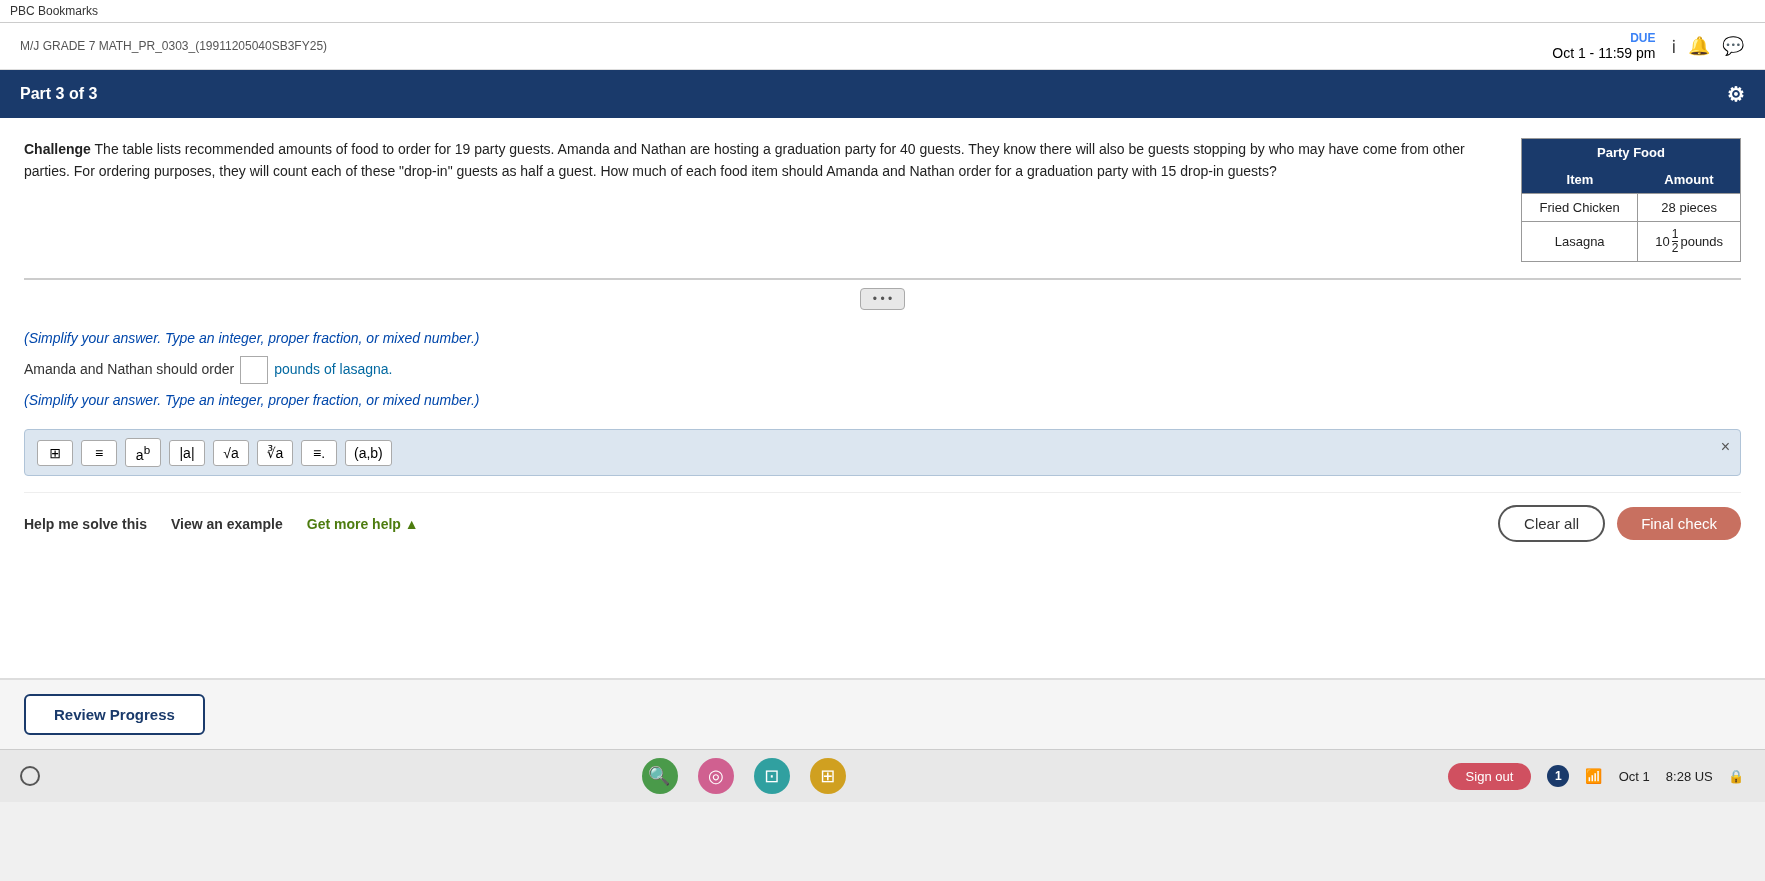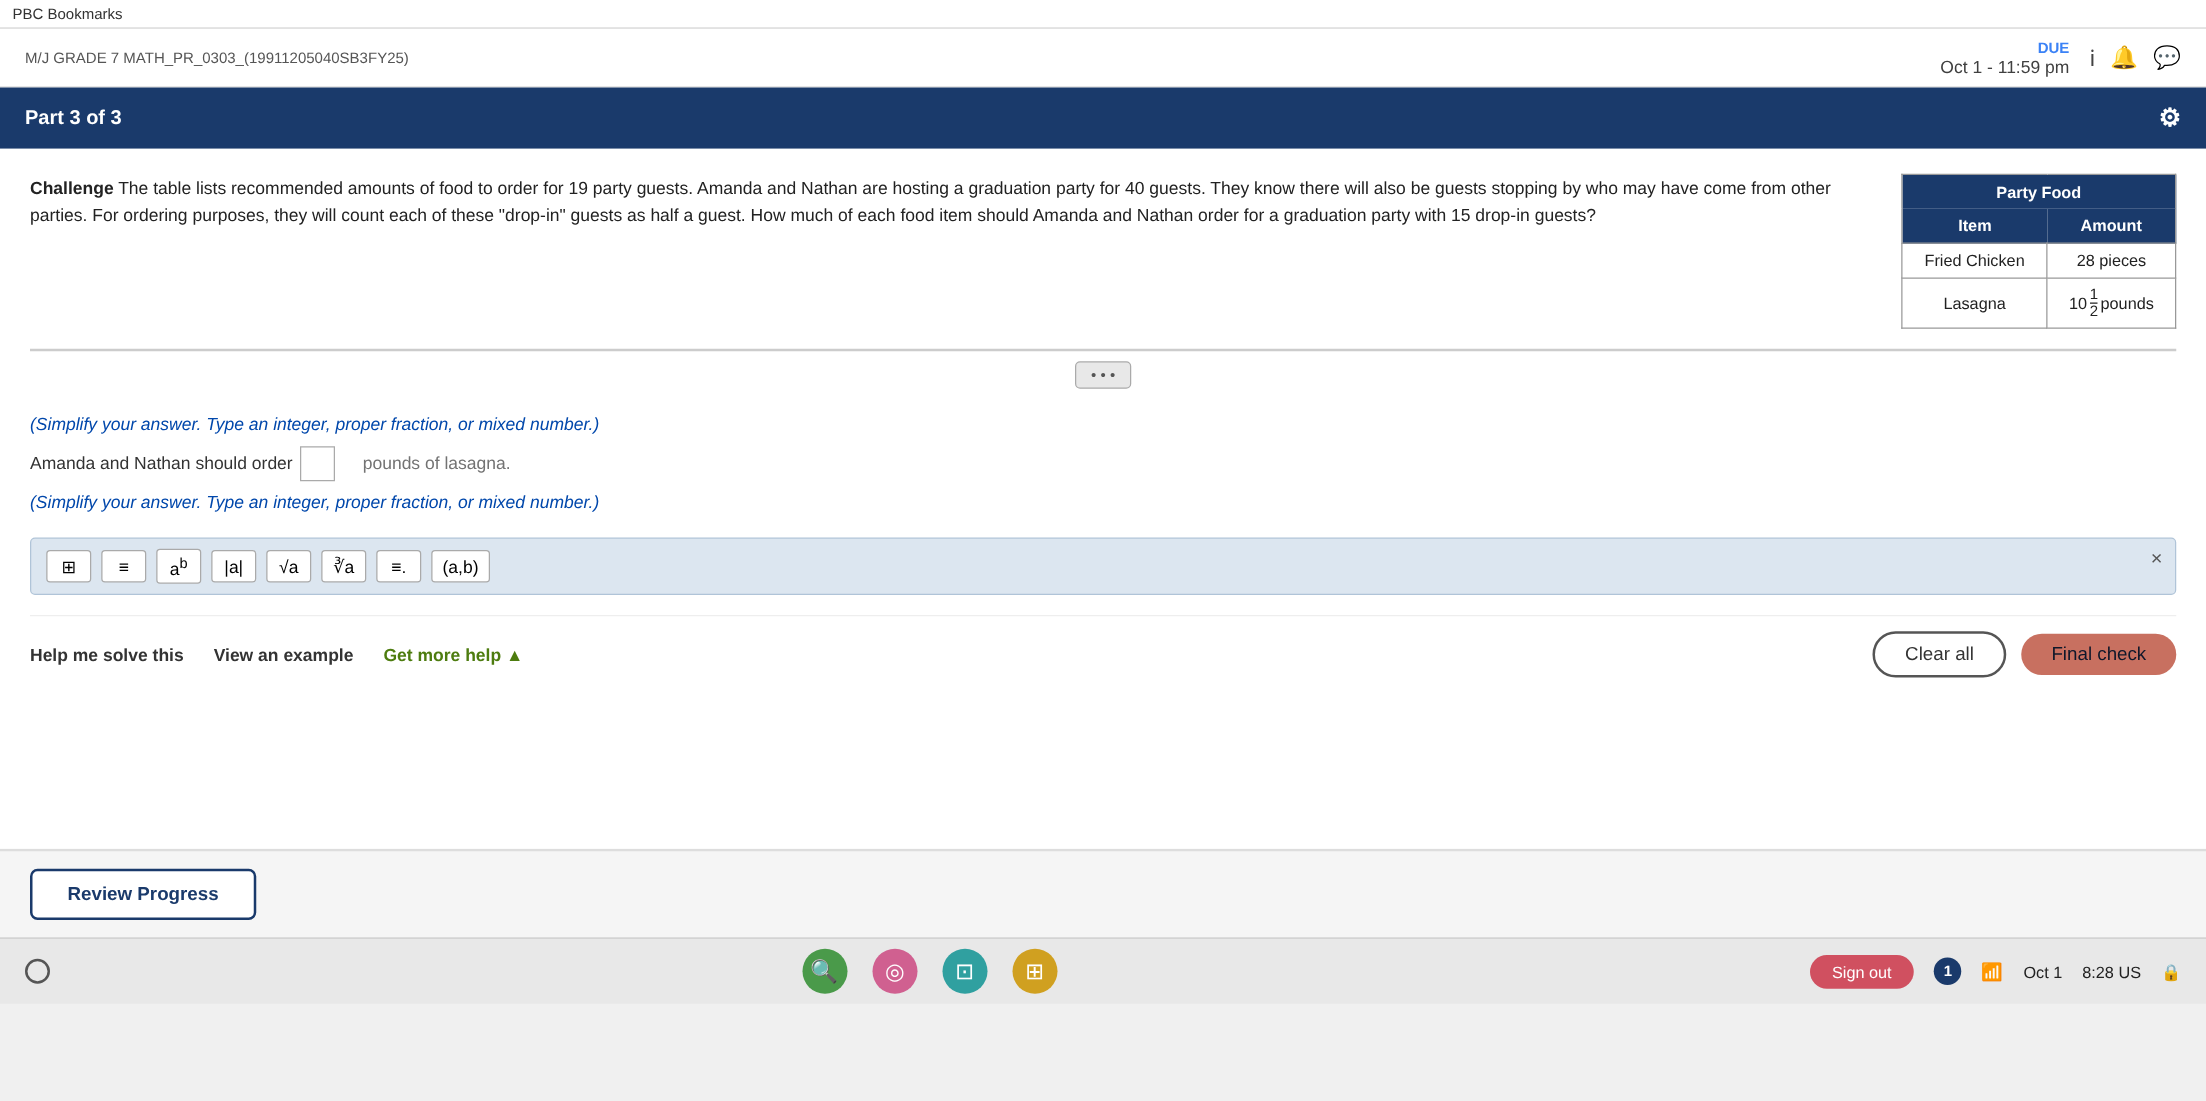--- a/index.html
+++ b/index.html
@@ -48,21 +48,21 @@
     .due-section {
       text-align: right;
     }
     .due-label {
       font-size: 12px;
       color: #3b82f6;
       font-weight: bold;
     }
     .due-date {
       font-size: 14px;
-      color: #404040;
+      color: #000000;
     }
     .header-icons {
       display: flex;
       gap: 12px;
       align-items: center;
     }
     .header-icon {
       font-size: 18px;
       color: #444;
       cursor: pointer;
@@ -259,21 +259,21 @@
       background: #fff;
       border: 2px solid #555;
       border-radius: 20px;
       padding: 8px 24px;
       font-size: 15px;
       cursor: pointer;
       color: #333;
     }
     .final-check-btn {
       background: #c87060;
-      color: #0f172a;
+      color: #ffffff;
       border: none;
       border-radius: 20px;
       padding: 8px 24px;
       font-size: 15px;
       cursor: pointer;
     }
 
     
     .footer {
       background: #f5f5f5;
@@ -465,21 +465,21 @@
   <div class="divider-area">
     <hr style="border: 1px solid #ccc; margin-bottom: 8px;">
     <button class="expand-btn">• • •</button>
   </div>
 
   <div class="answer-section">
     <div class="instruction">(Simplify your answer. Type an integer, proper fraction, or mixed number.)</div>
     <div class="answer-line">
       <span style="color:#333;">Amanda and Nathan should order</span>
       <span class="answer-input-box"></span>
-      <span style="color:#737373;margin-left:16px;">pounds of lasagna.</span>
+      <span style="color:#0369a1;">pounds of lasagna.</span>
     </div>
     <div class="instruction">(Simplify your answer. Type an integer, proper fraction, or mixed number.)</div>
   </div>
 
   <div class="math-toolbar">
     <button class="math-btn">⊞</button>
     <button class="math-btn">≡</button>
     <button class="math-btn">a<sup>b</sup></button>
     <button class="math-btn">|a|</button>
     <button class="math-btn">√a</button>

